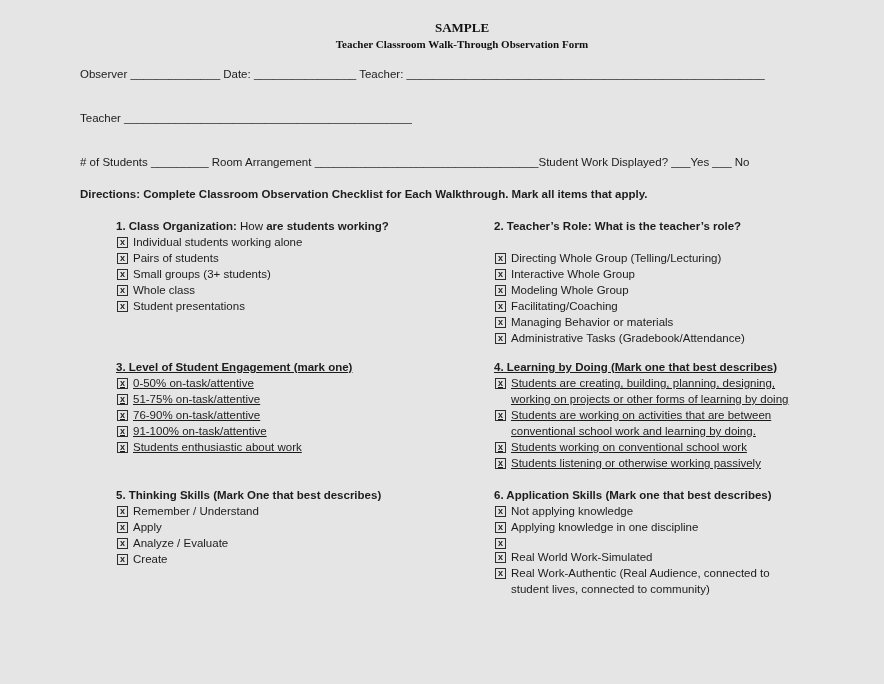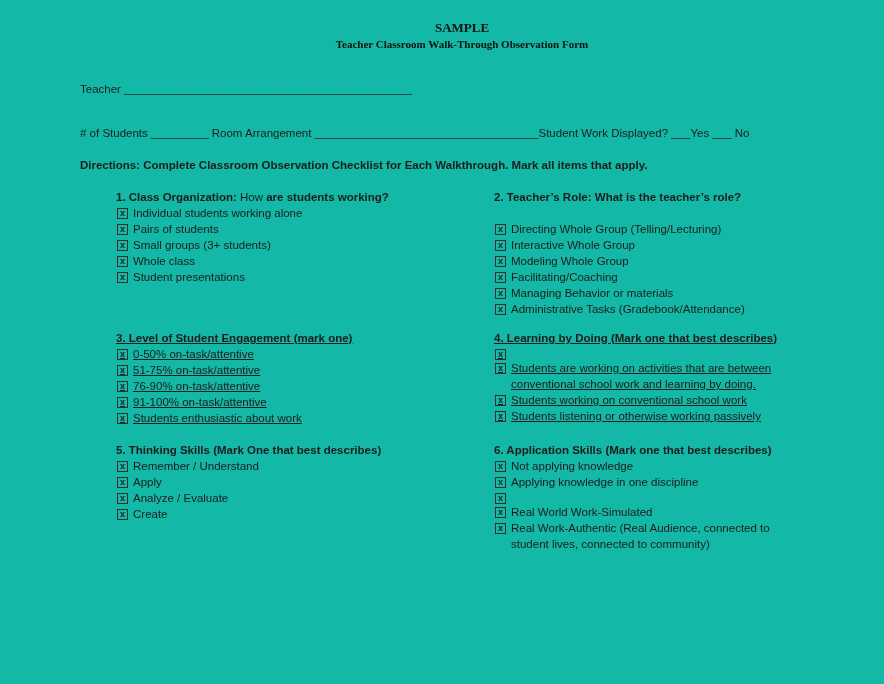--- a/index.html
+++ b/index.html
@@ -1,21 +1,21 @@
 <!DOCTYPE html>
 <html><head>
 <meta charset="utf-8">
 <style>
   html,body{margin:0;padding:0;background:#ffffff;}
   .page{
     position:relative;
     width:884px;height:684px;
     box-sizing:border-box;
     padding:20px 40px 0 80px;
-    background:#14b8a6;
+    background:#e5e5e5;
     color:#1c1c1c;
     font-family:"Liberation Sans", sans-serif;
     font-size:11.5px;
     line-height:16px;
     overflow:hidden;
   }
   .doc-header{
     text-align:center;
     font-family:"Liberation Serif", serif;
     font-weight:bold;
@@ -48,20 +48,21 @@
 </head>
 <body>
 
 <div class="page">
 
   <div class="doc-header">
     <div class="sample">SAMPLE</div>
     <div class="title">Teacher Classroom Walk-Through Observation Form</div>
   </div>
 
+  <div class="form-line first">Observer ______________ Date: ________________ Teacher: ________________________________________________________</div>
   <div class="form-line">Teacher _____________________________________________</div>
   <div class="form-line"># of Students _________ Room Arrangement ___________________________________Student Work Displayed? ___Yes ___ No</div>
 
   <div class="directions">Directions: Complete Classroom Observation Checklist for Each Walkthrough. Mark all items that apply.</div>
 
   <div class="row">
     <section>
       <div class="sec-heading"><span>1. Class Organization: </span><span class="reg">How</span><span> are students working?</span></div>
       <div class="items">
           <div class="check-item">
@@ -173,20 +174,24 @@
               <div>Students enthusiastic about work</div>
             </div>
           </div>
         </div>
     </section>
     <section>
       <div class="sec-heading"><span>4. Learning by Doing (Mark one that best describes)</span></div>
       <div class="items">
           <div class="check-item">
             <span class="checkbox">x</span>
+            <div class="check-text">
+              <div>Students are creating, building, planning, designing,</div>
+              <div>working on projects or other forms of learning by doing</div>
+            </div>
           </div>
           <div class="check-item">
             <span class="checkbox">x</span>
             <div class="check-text">
               <div>Students are working on activities that are between</div>
               <div>conventional school work and learning by doing.</div>
             </div>
           </div>
           <div class="check-item">
             <span class="checkbox">x</span>

